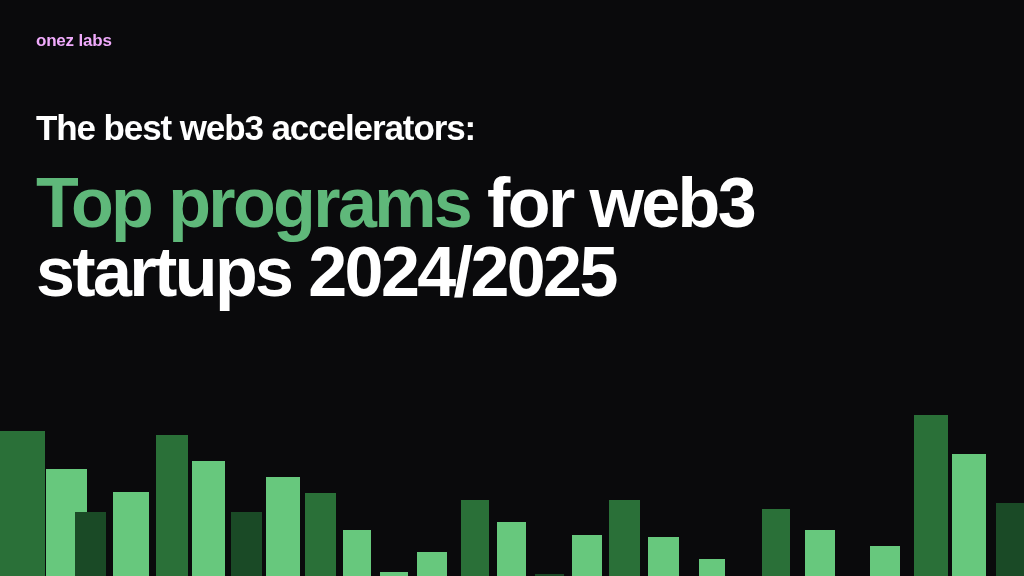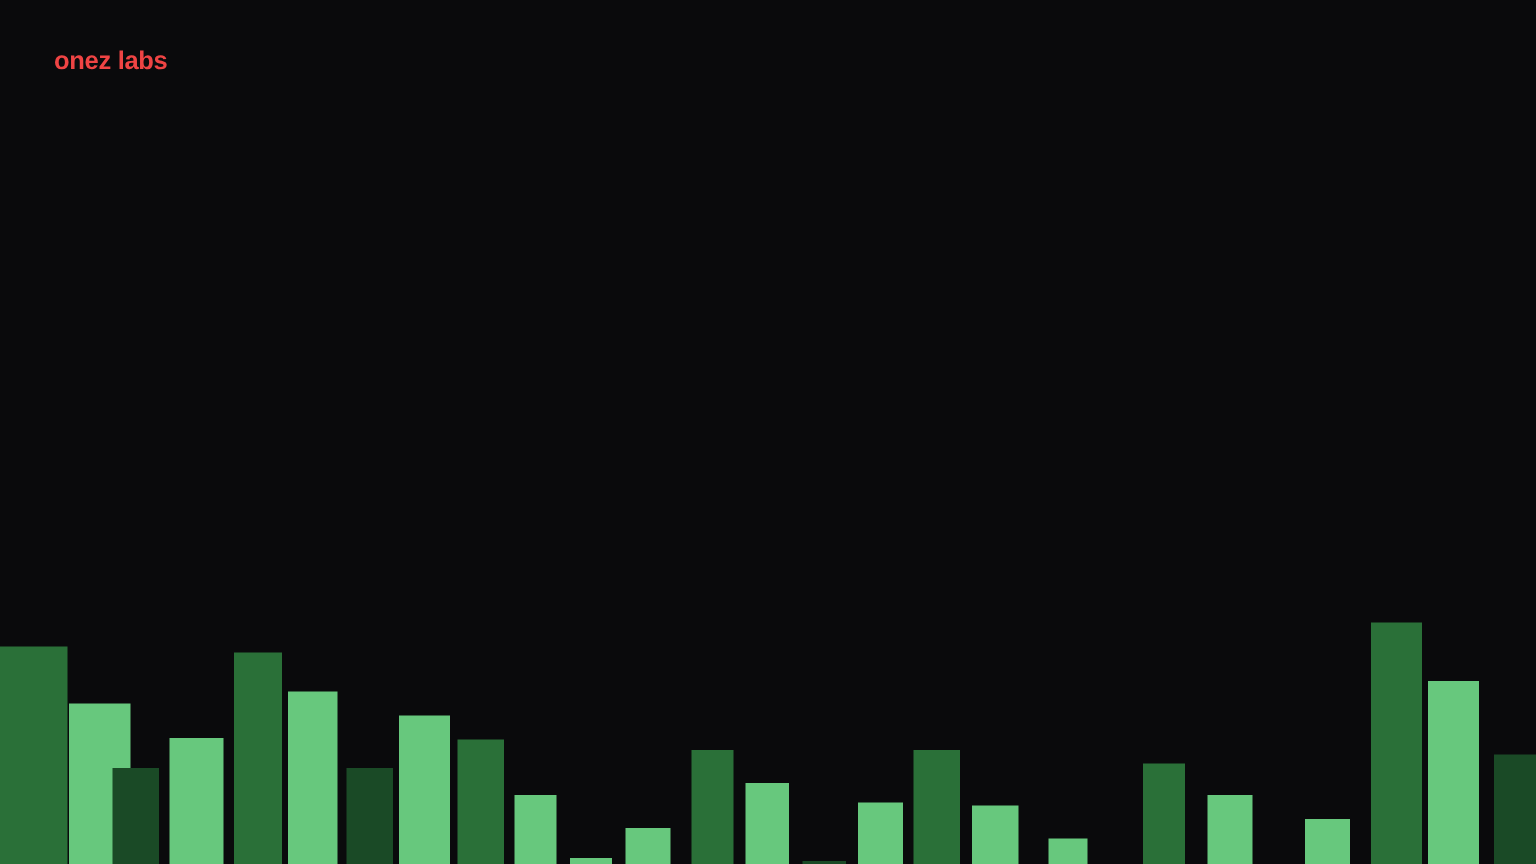--- a/index.html
+++ b/index.html
@@ -21,21 +21,21 @@
     position: absolute;
     inset: 0;
     background: #0a0a0c;
   }
 
   
   .brand {
     position: absolute;
     left: 36px;
     top: 32px;
-    color: #ef4444;
+    color: #f0abfc;
     font-size: 17px;
     font-weight: 700;
     letter-spacing: -0.2px;
     line-height: 1;
   }
 
   
   .headline-block {
     position: absolute;
     left: 36px;
@@ -86,20 +86,30 @@
     border-radius: 0;
   }
 </style>
 </head>
 <body>
 
 <div class="slide">
 
   <div class="brand">onez labs</div>
 
+  <div class="headline-block">
+
+    <div class="eyebrow">The best web3 accelerators:</div>
+
+    <h1 class="headline">
+      <span class="line"><span class="accent">Top programs</span><span> for web3</span></span>
+      <span class="line">startups 2024/2025</span>
+    </h1>
+
+  </div>
 
   <div class="chart" id="chart">
       <div class="bar" style="left: 0px; width: 45px; height: 145px; background: rgb(42, 112, 56);"></div>
       <div class="bar" style="left: 46px; width: 41px; height: 107px; background: rgb(103, 200, 125);"></div>
       <div class="bar" style="left: 75px; width: 31px; height: 64px; background: rgb(26, 74, 38);"></div>
       <div class="bar" style="left: 113px; width: 36px; height: 84px; background: rgb(103, 200, 125);"></div>
       <div class="bar" style="left: 156px; width: 32px; height: 141px; background: rgb(42, 112, 56);"></div>
       <div class="bar" style="left: 192px; width: 33px; height: 115px; background: rgb(103, 200, 125);"></div>
       <div class="bar" style="left: 231px; width: 31px; height: 64px; background: rgb(26, 74, 38);"></div>
       <div class="bar" style="left: 266px; width: 34px; height: 99px; background: rgb(103, 200, 125);"></div>

